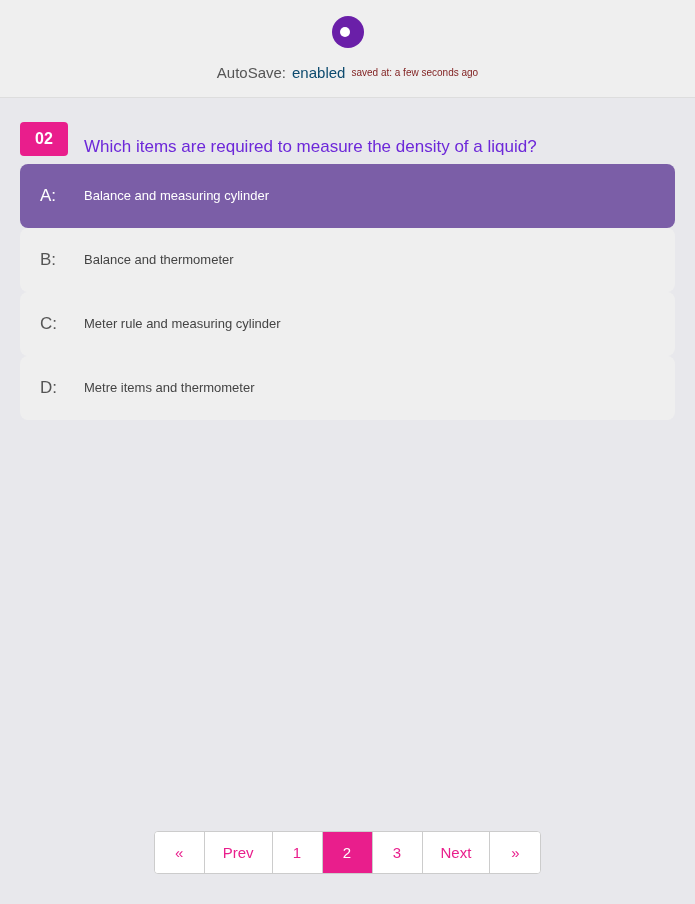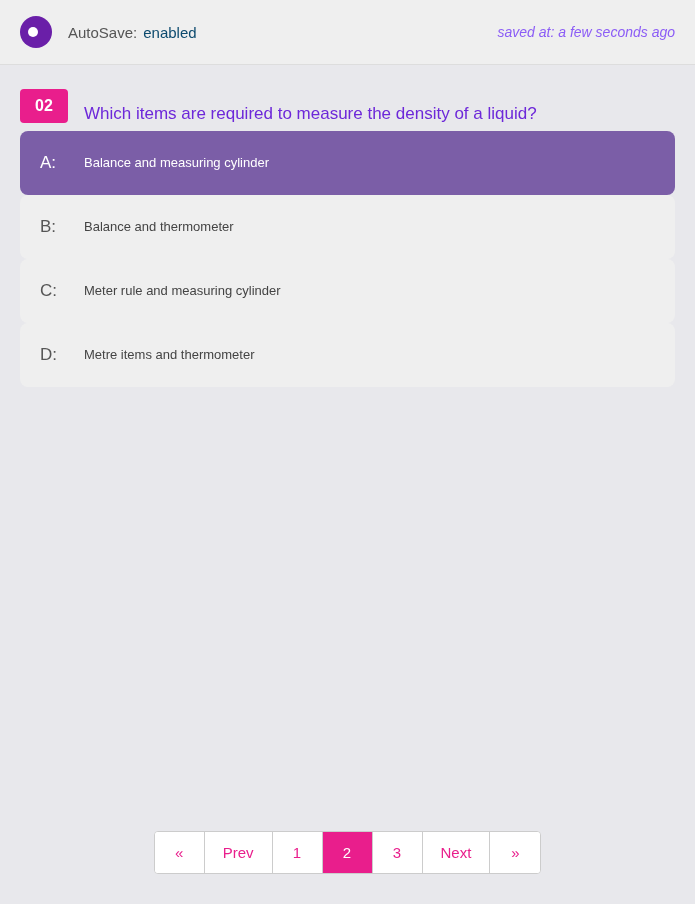--- a/index.html
+++ b/index.html
@@ -28,20 +28,21 @@
     }
 
     
     .top-bar {
       background: #efefef;
       display: flex;
       align-items: center;
       padding: 16px 20px;
       gap: 16px;
       border-bottom: 1px solid #ddd;
+      flex-direction: column;
     }
 
     .logo-icon {
       width: 32px;
       height: 32px;
       background: #6a1fa8;
       border-radius: 50%;
       display: flex;
       align-items: center;
       justify-content: center;
@@ -70,23 +71,22 @@
     }
 
     .autosave-status {
       font-size: 15px;
       font-weight: normal;
       color: #0c4a6e;
     }
 
     .saved-time {
       margin-left: auto;
-      font-style: italic;
-      color: #8b5cf6;
-      font-size: 14px;
+      color: #7f1d1d;
+      font-size: 10px;
     }
 
     
     .main-content {
       padding: 24px 20px;
       display: flex;
       flex-direction: column;
       flex: 1;
     }
 

